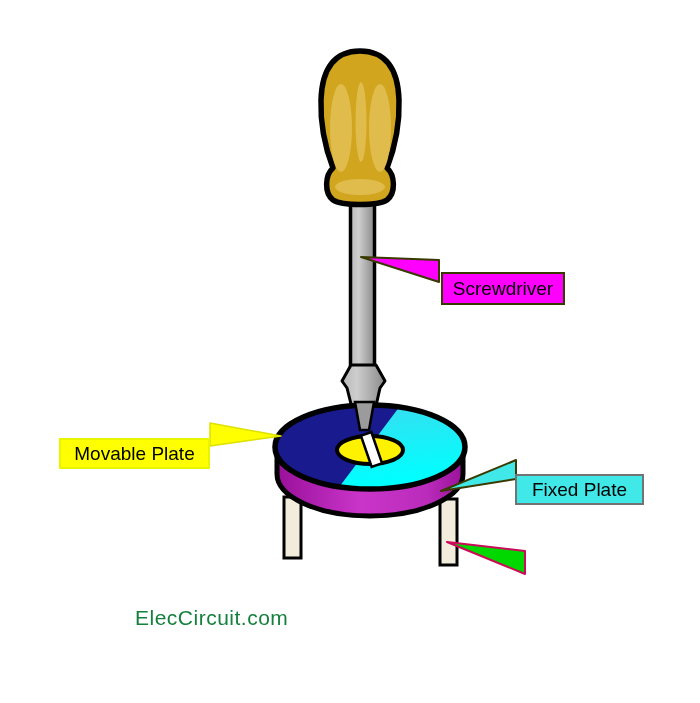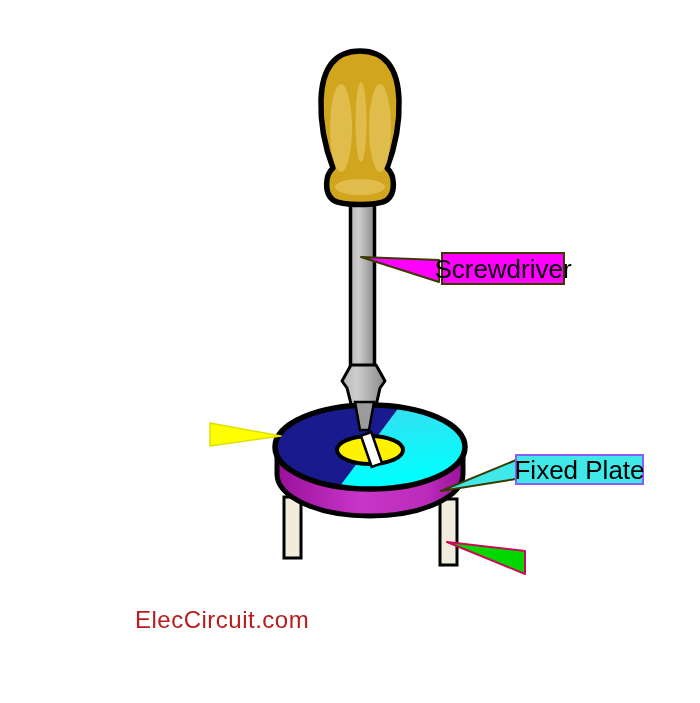--- a/index.html
+++ b/index.html
@@ -3,28 +3,28 @@
 <meta charset="utf-8">
 <style>
   html,body{margin:0;padding:0;background:#fff;}
   .stage{
     position:relative;width:700px;height:703px;background:#FFFFFF;overflow:hidden;
     font-family:"Liberation Sans",sans-serif;
   }
   .stage svg{position:absolute;left:0;top:0;}
   .label{
     position:absolute;box-sizing:border-box;display:flex;align-items:center;justify-content:center;
-    font-size:26px;line-height:1;color:#000;white-space:nowrap;
+    font-size:19px;line-height:1;color:#000;white-space:nowrap;margin-top:20px;
   }
   .label-screwdriver{left:441px;top:252px;width:124px;height:33px;background:#FF00FF;border:2px solid #3A3A00;}
   .label-movable   {left:59px; top:418px;width:151px;height:31px;background:#FFFF00;border:2px solid #E8F400;}
-  .label-fixed     {left:515px;top:454px;width:129px;height:31px;background:#40E8E8;border:2px solid #8b5cf6;}
+  .label-fixed     {left:515px;top:454px;width:129px;height:31px;background:#40E8E8;border:2px solid #737373;}
   .label-terminals {left:524px;top:543px;width:118px;height:35px;background:#00D800;border:2px solid #CC0A5A;}
   .watermark{
-    position:absolute;left:135px;top:606px;font-size:24px;color:#b91c1c;letter-spacing:0.5px;
+    position:absolute;left:135px;top:606px;font-size:21px;color:#15803d;letter-spacing:0.5px;
   }
 </style>
 </head>
 <body>
 
 <div class="stage">
 
   <svg width="700" height="703" viewBox="0 0 700 703">
     <defs>
       <linearGradient id="shaftG" x1="0" y1="0" x2="1" y2="0">
@@ -74,16 +74,17 @@
     <ellipse cx="370" cy="450" rx="33" ry="14" stroke="#000" stroke-width="4" fill="#FFF200"></ellipse>
     <rect x="366" y="433" width="11" height="33" stroke="#000" stroke-width="2.5" transform="rotate(-19 371.5 449.5)" fill="#FFFFFF"></rect>
 
     <path d="M 361 257 L 439 260 L 439 282 Z" stroke="#3A3A00" stroke-width="2" stroke-linejoin="round" fill="#FF00FF"></path>
     <path d="M 281 436 L 210 423 L 210 446 Z" stroke="#DDE000" stroke-width="1.5" stroke-linejoin="round" fill="#FFFF00"></path>
     <path d="M 441 491 L 516 460 L 516 479 Z" stroke="#3A3A00" stroke-width="2" stroke-linejoin="round" fill="#40E8E8"></path>
     <path d="M 447 542 L 525 551 L 525 574 Z" stroke="#CC0A5A" stroke-width="2" stroke-linejoin="round" fill="#00D800"></path>
   </svg>
 
   <div class="label label-screwdriver">Screwdriver</div>
+  <div class="label label-movable">Movable Plate</div>
   <div class="label label-fixed">Fixed Plate</div>
 
   <div class="watermark">ElecCircuit.com</div>
 </div>
 
 </body></html>

